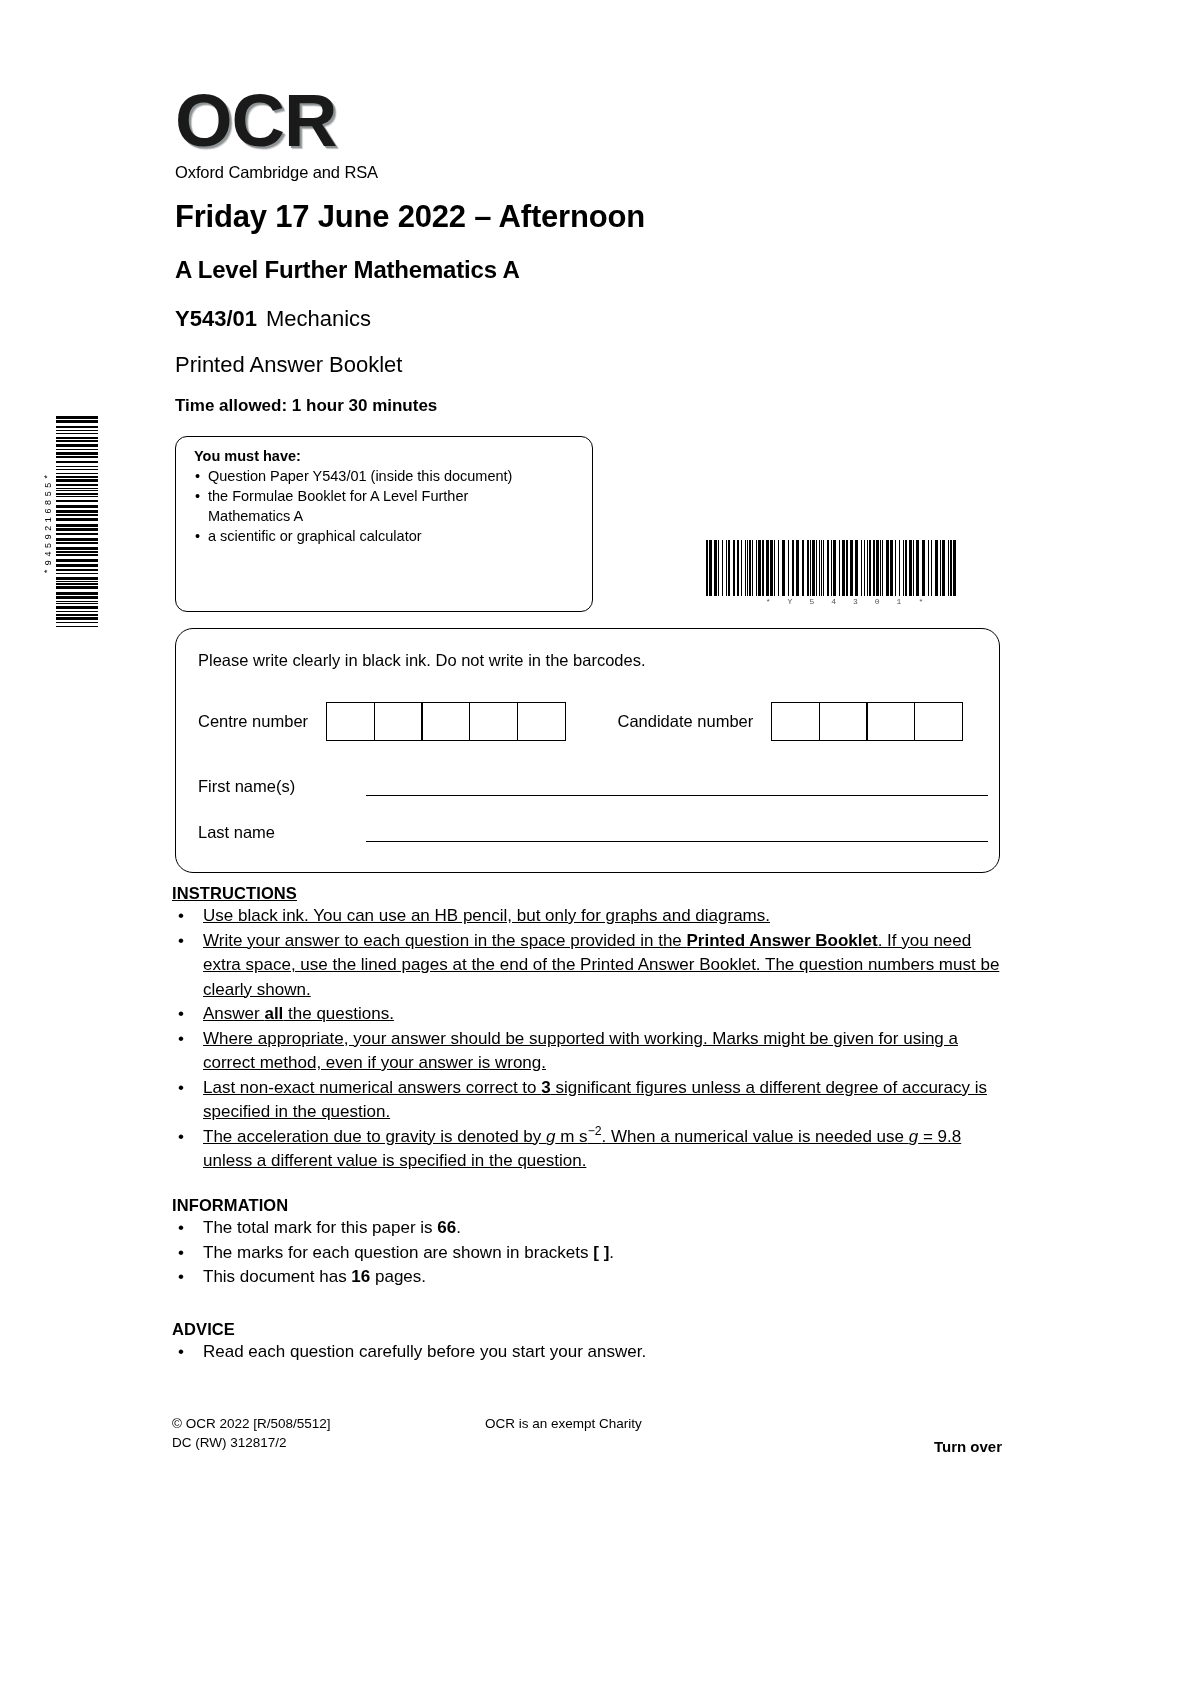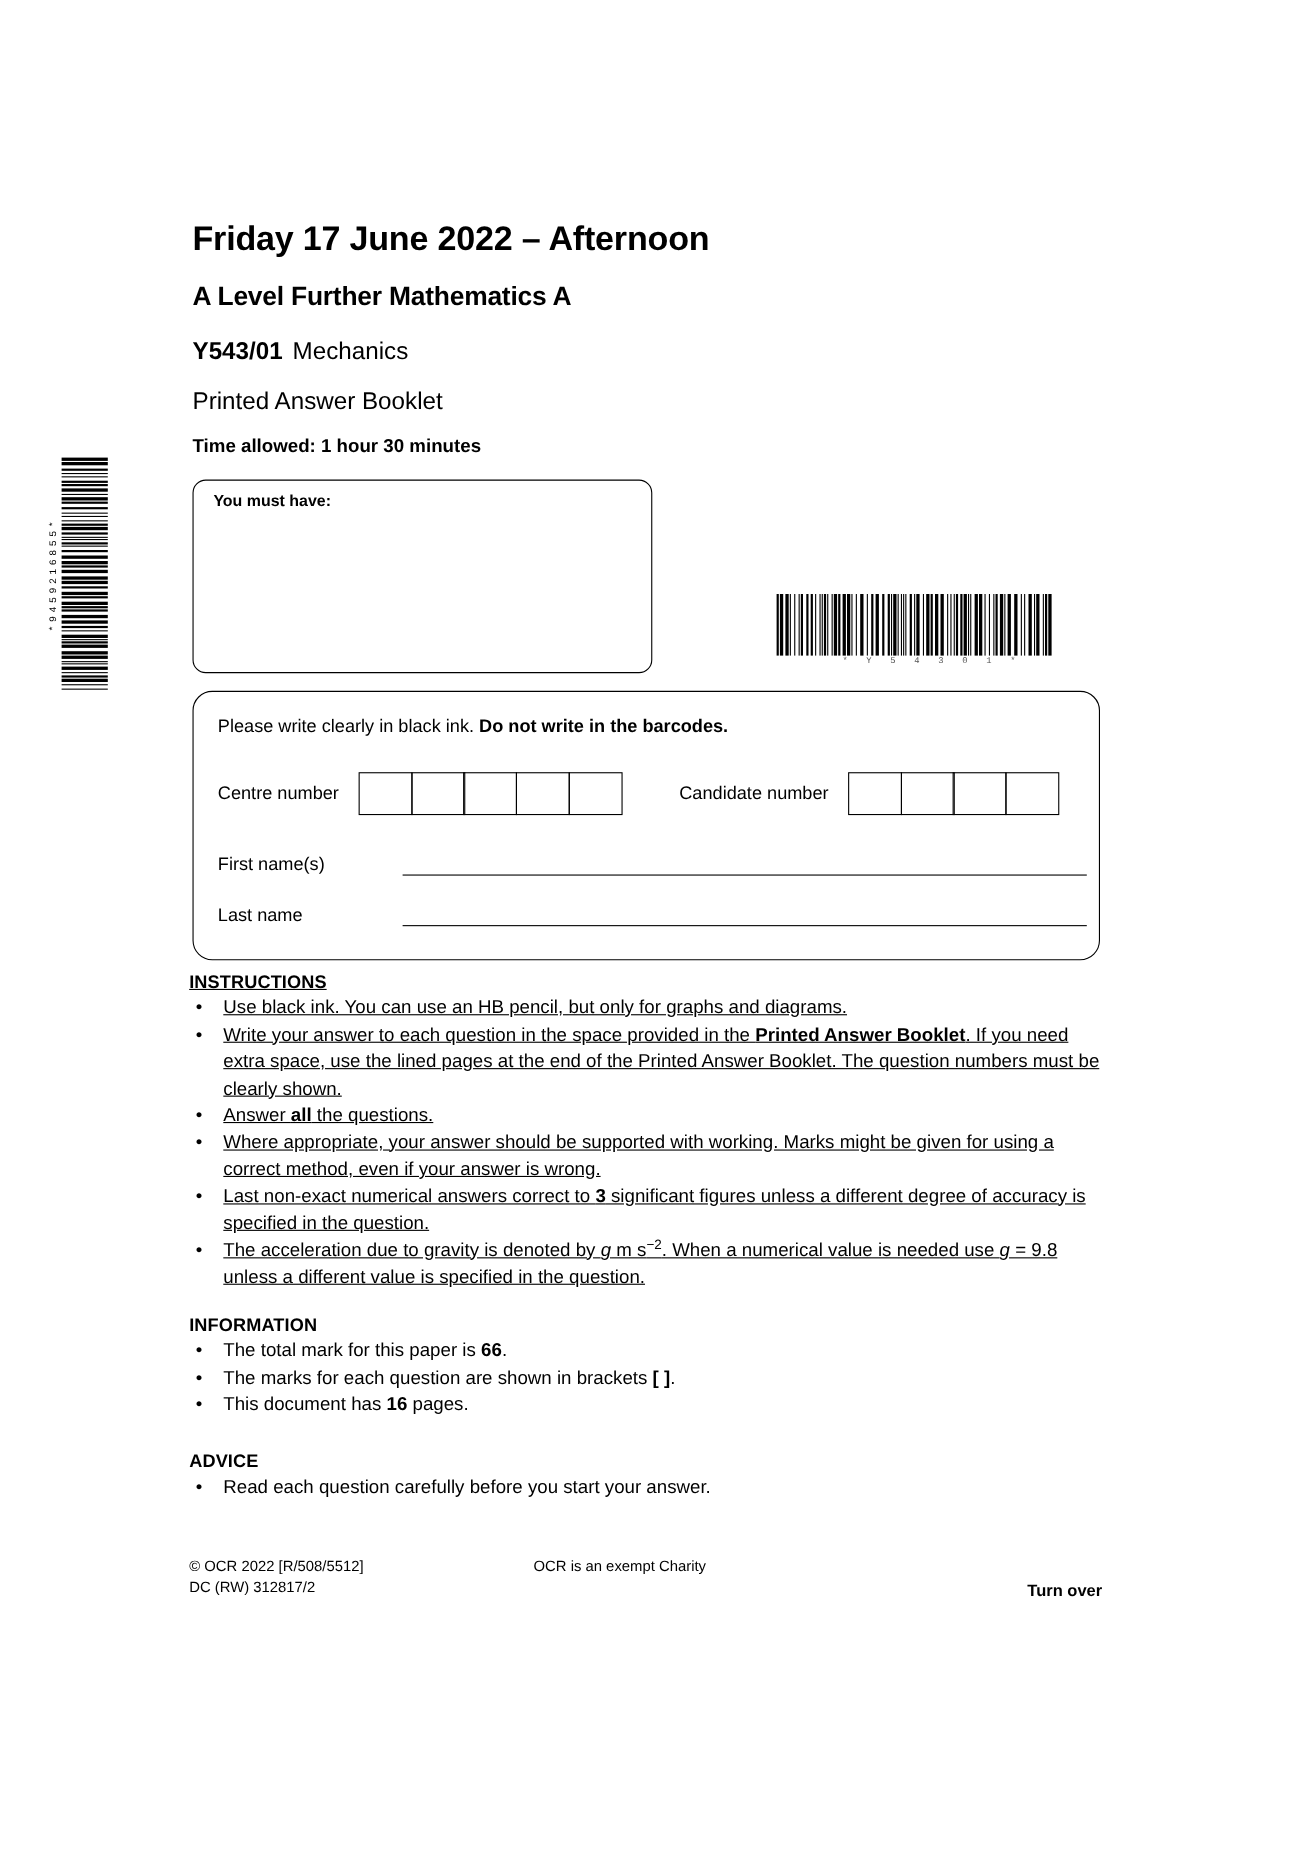--- a/index.html
+++ b/index.html
@@ -187,21 +187,21 @@
     border: 1.7px solid #000;
     border-radius: 18px;
     box-sizing: border-box;
   }
   .details-note {
     position: absolute;
     left: 22px;
     top: 22px;
     font-size: 16.5px;
   }
-  .details-note b { font-weight: bold; }
+  .details-note b { font-weight: normal; }
 
   .row-numbers {
     position: absolute;
     left: 22px;
     top: 73px;
     width: 790px;
     display: flex;
     align-items: center;
   }
   .lbl { font-size: 16.5px; white-space: nowrap; }
@@ -401,31 +401,41 @@
         <i style="height: 2px;"></i>
         <i style="height: 1px; background: transparent;"></i>
         <i style="height: 3px;"></i>
         <i style="height: 2px; background: transparent;"></i>
         <i style="height: 1px;"></i>
         <i style="height: 3px; background: transparent;"></i>
         <i style="height: 1px;"></i>
       </div>
   </div>
 
+  <div class="logo-wrap">
+    <div class="logo-ocr">OCR</div>
+    <div class="logo-sub">Oxford Cambridge and RSA</div>
+  </div>
 
   <div class="h-date">Friday 17 June 2022 – Afternoon</div>
   <div class="h-qual">A Level Further Mathematics A</div>
   <div class="h-unit">
     <b>Y543/01</b><span class="unit-name">Mechanics</span>
   </div>
   <div class="h-booklet">Printed Answer Booklet</div>
   <div class="h-time">Time allowed: 1 hour 30 minutes</div>
 
   <div class="musthave">
     <div class="mh-title">You must have:</div>
+    <ul>
+      <li>Question Paper Y543/01 (inside this document)</li>
+      <li>the Formulae Booklet for A Level Further</li>
+      <li class="cont">Mathematics A</li>
+      <li>a scientific or graphical calculator</li>
+    </ul>
   </div>
 
   <div class="hbarcode">
     <div class="hbarcode-bars" id="hbars">
         <i style="width: 2px;"></i>
         <i style="width: 1px; background: transparent;"></i>
         <i style="width: 3px;"></i>
         <i style="width: 2px; background: transparent;"></i>
         <i style="width: 3px;"></i>
         <i style="width: 1px; background: transparent;"></i>

